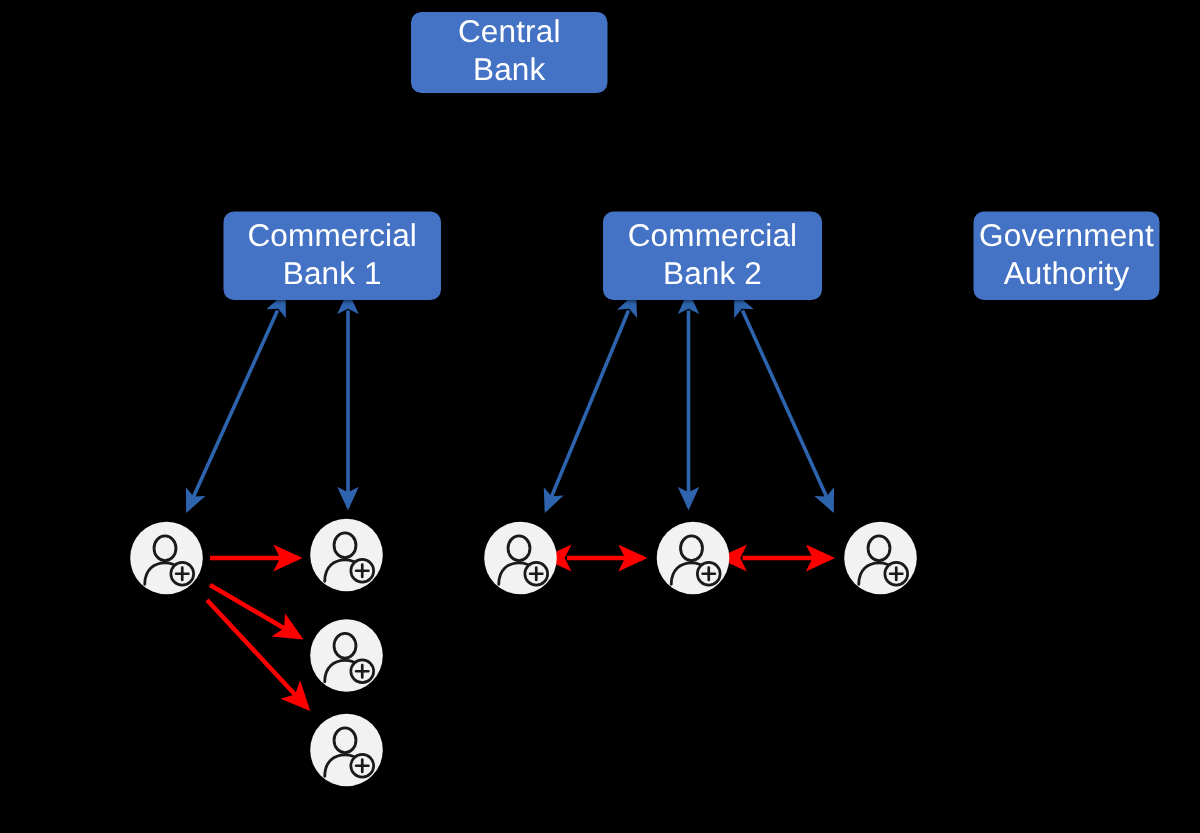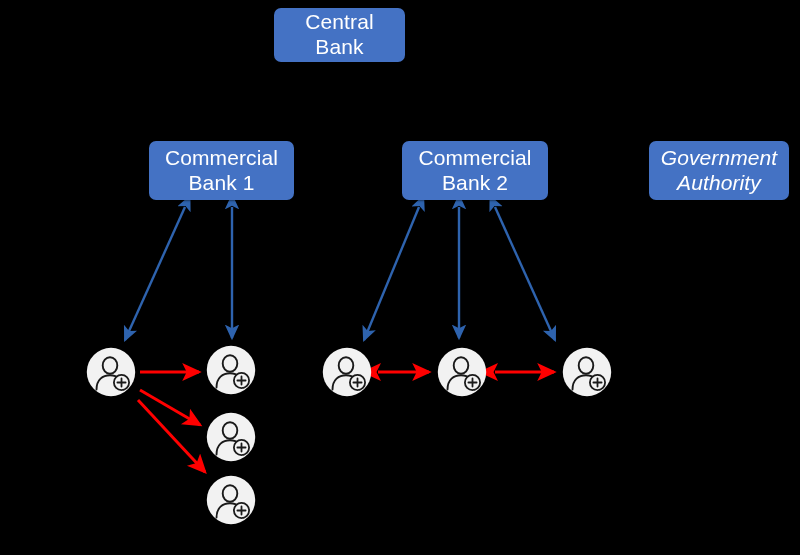--- a/index.html
+++ b/index.html
@@ -89,21 +89,21 @@
 
   <div class="node-box" id="node-central-bank" style="left: 274px; top: 8px; width: 131px; height: 54px;">Central
 Bank</div>
 
   <div class="node-box" id="node-commercial-bank-1" style="left: 149px; top: 141px; width: 145px; height: 59px;">Commercial
 Bank 1</div>
 
   <div class="node-box" id="node-commercial-bank-2" style="left: 402px; top: 141px; width: 146px; height: 59px;">Commercial
 Bank 2</div>
 
-  <div class="node-box" id="node-government-authority" style="left: 649px; top: 141px; width: 140px; height: 59px; font-style: italic;">Government
+  <div class="node-box" id="node-government-authority" style="left: 649px; top: 141px; width: 124px; height: 59px;">Government
 Authority</div>
 
   <div id="persons-layer">
       <div class="person" style="left: 86px; top: 347px;">
         <svg viewBox="0 0 50 50" xmlns="http://www.w3.org/2000/svg">
           <circle cx="25" cy="25" r="24.2" fill="#F2F2F2"></circle>
           <ellipse cx="24" cy="18.5" rx="7.3" ry="8.3" fill="none" stroke="#1A1A1A" stroke-width="1.9"></ellipse>
           <path d="M10.5 42.5 C10.5 32.6 16.8 28.2 24 28.2 C31.2 28.2 37.5 32.6 37.5 42.5" fill="none" stroke="#1A1A1A" stroke-width="1.9" stroke-linecap="round"></path>
           <circle cx="35.5" cy="35.5" r="7.6" fill="#F2F2F2" stroke="#1A1A1A" stroke-width="1.8"></circle>
           <path d="M35.5 31.4 L35.5 39.6 M31.4 35.5 L39.6 35.5" stroke="#1A1A1A" stroke-width="1.8" stroke-linecap="round"></path>

